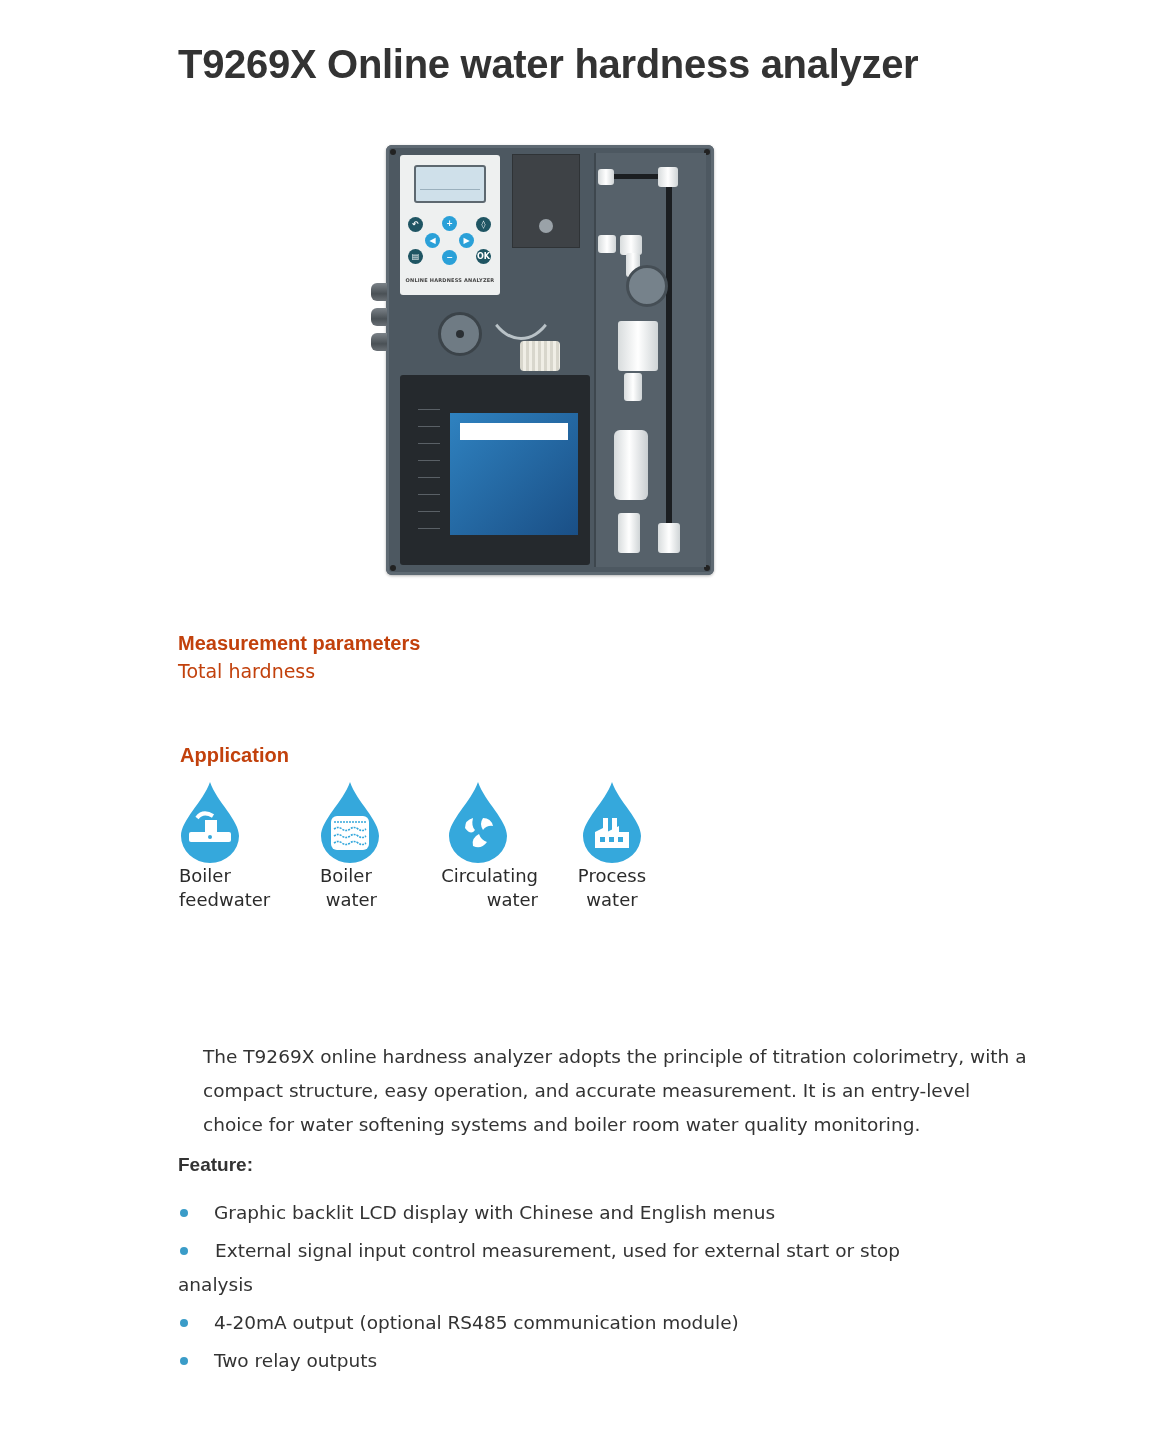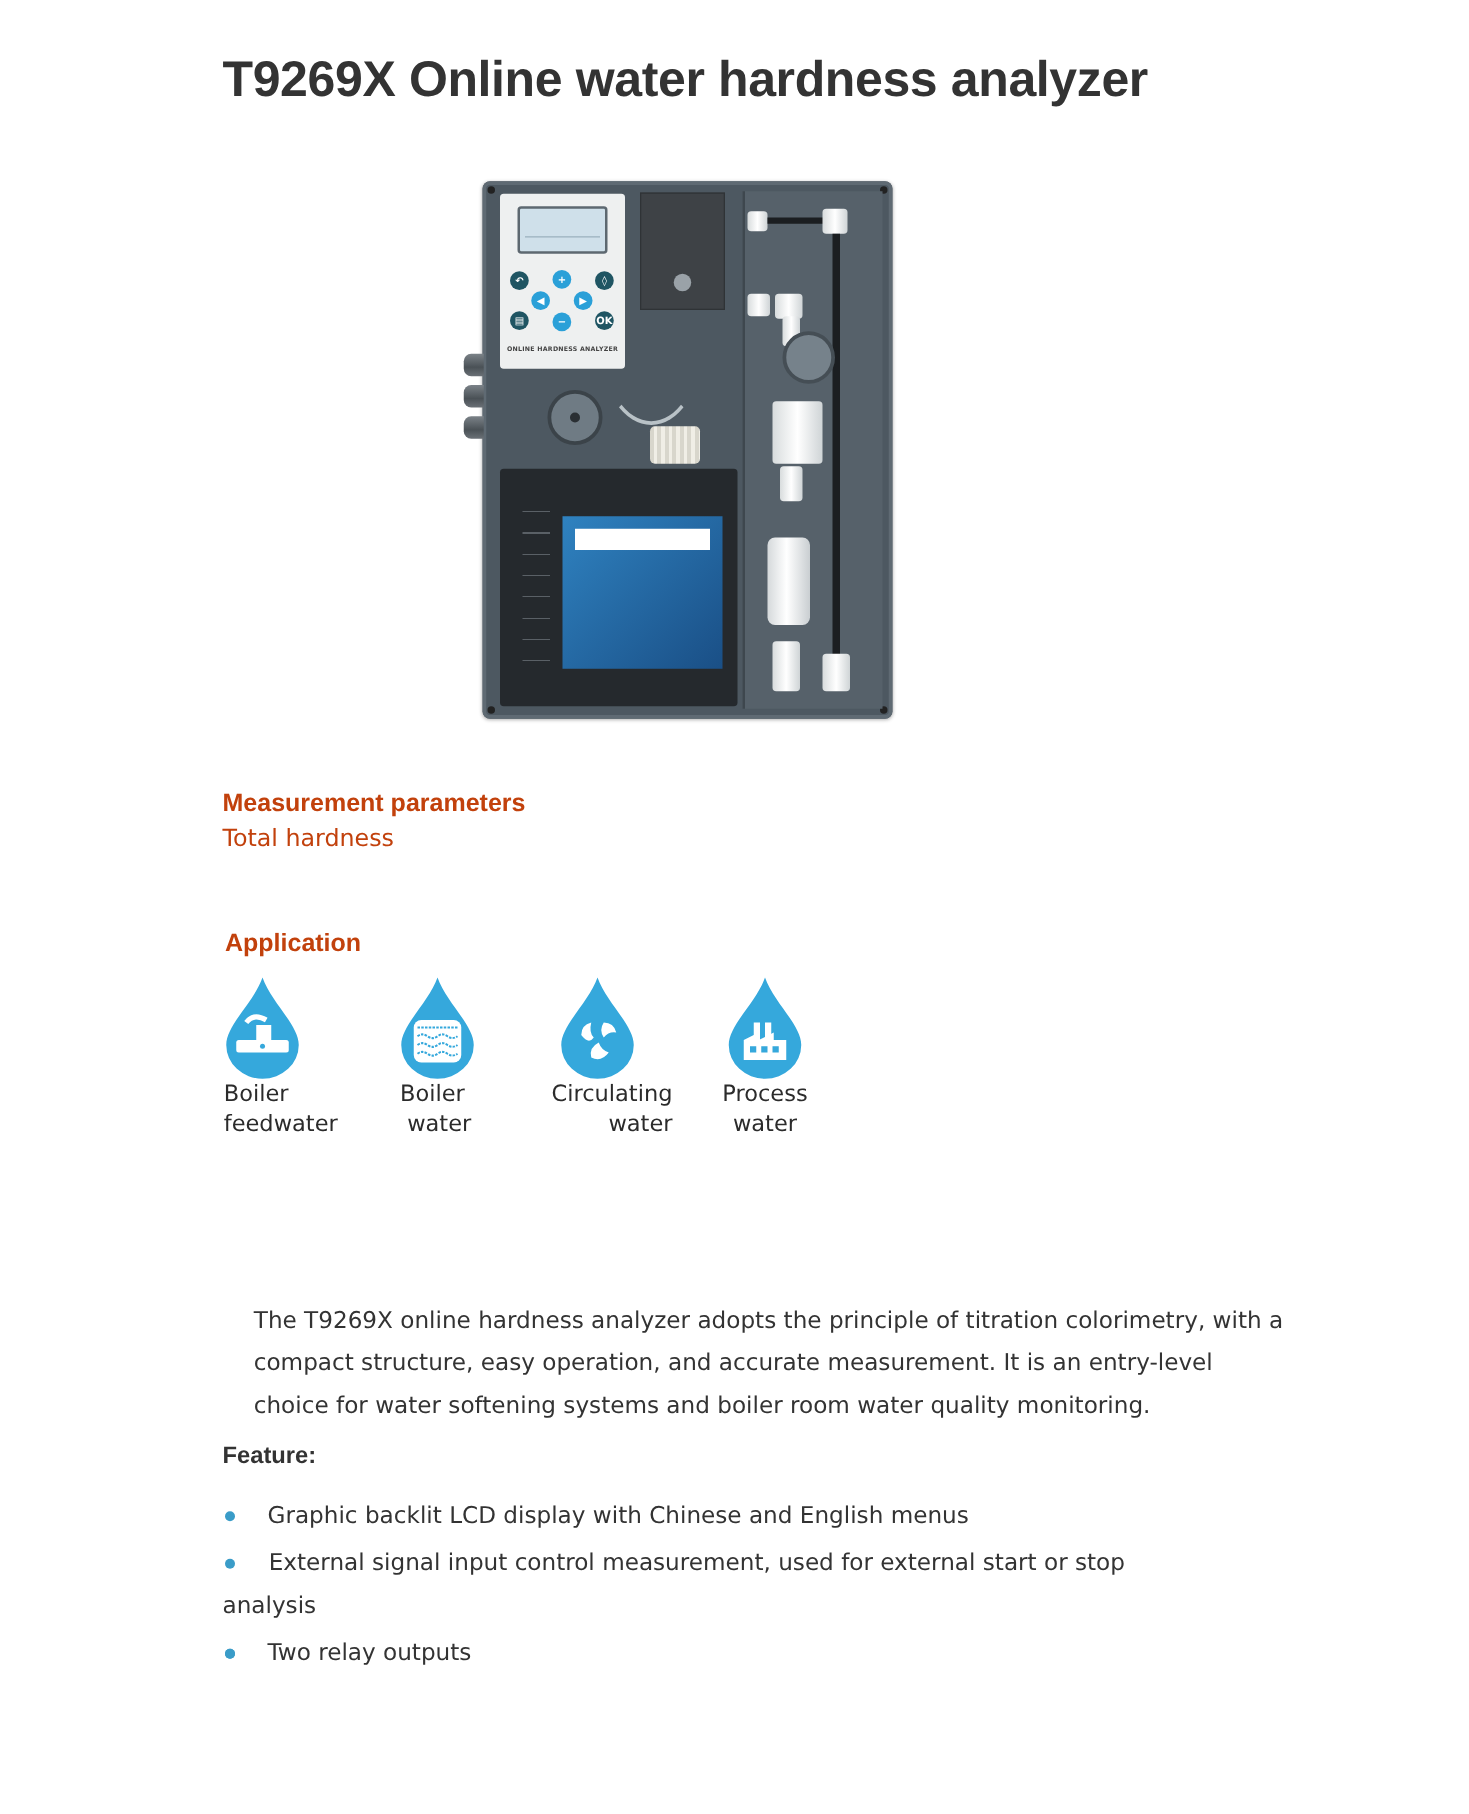--- a/index.html
+++ b/index.html
@@ -268,18 +268,19 @@
   <li>
     <span class="bullet"></span>
     <span>Graphic backlit LCD display with Chinese and English menus</span>
   </li>
   <li class="wrap">
     <span class="bullet" style="text-indent:0"></span>
     <span>External signal input control measurement, used for external start or stop analysis</span>
   </li>
   <li>
     <span class="bullet"></span>
+    <span>4-20mA output (optional RS485 communication module)</span>
   </li>
   <li>
     <span class="bullet"></span>
     <span>Two relay outputs</span>
   </li>
 </ul>
 
 </body></html>

